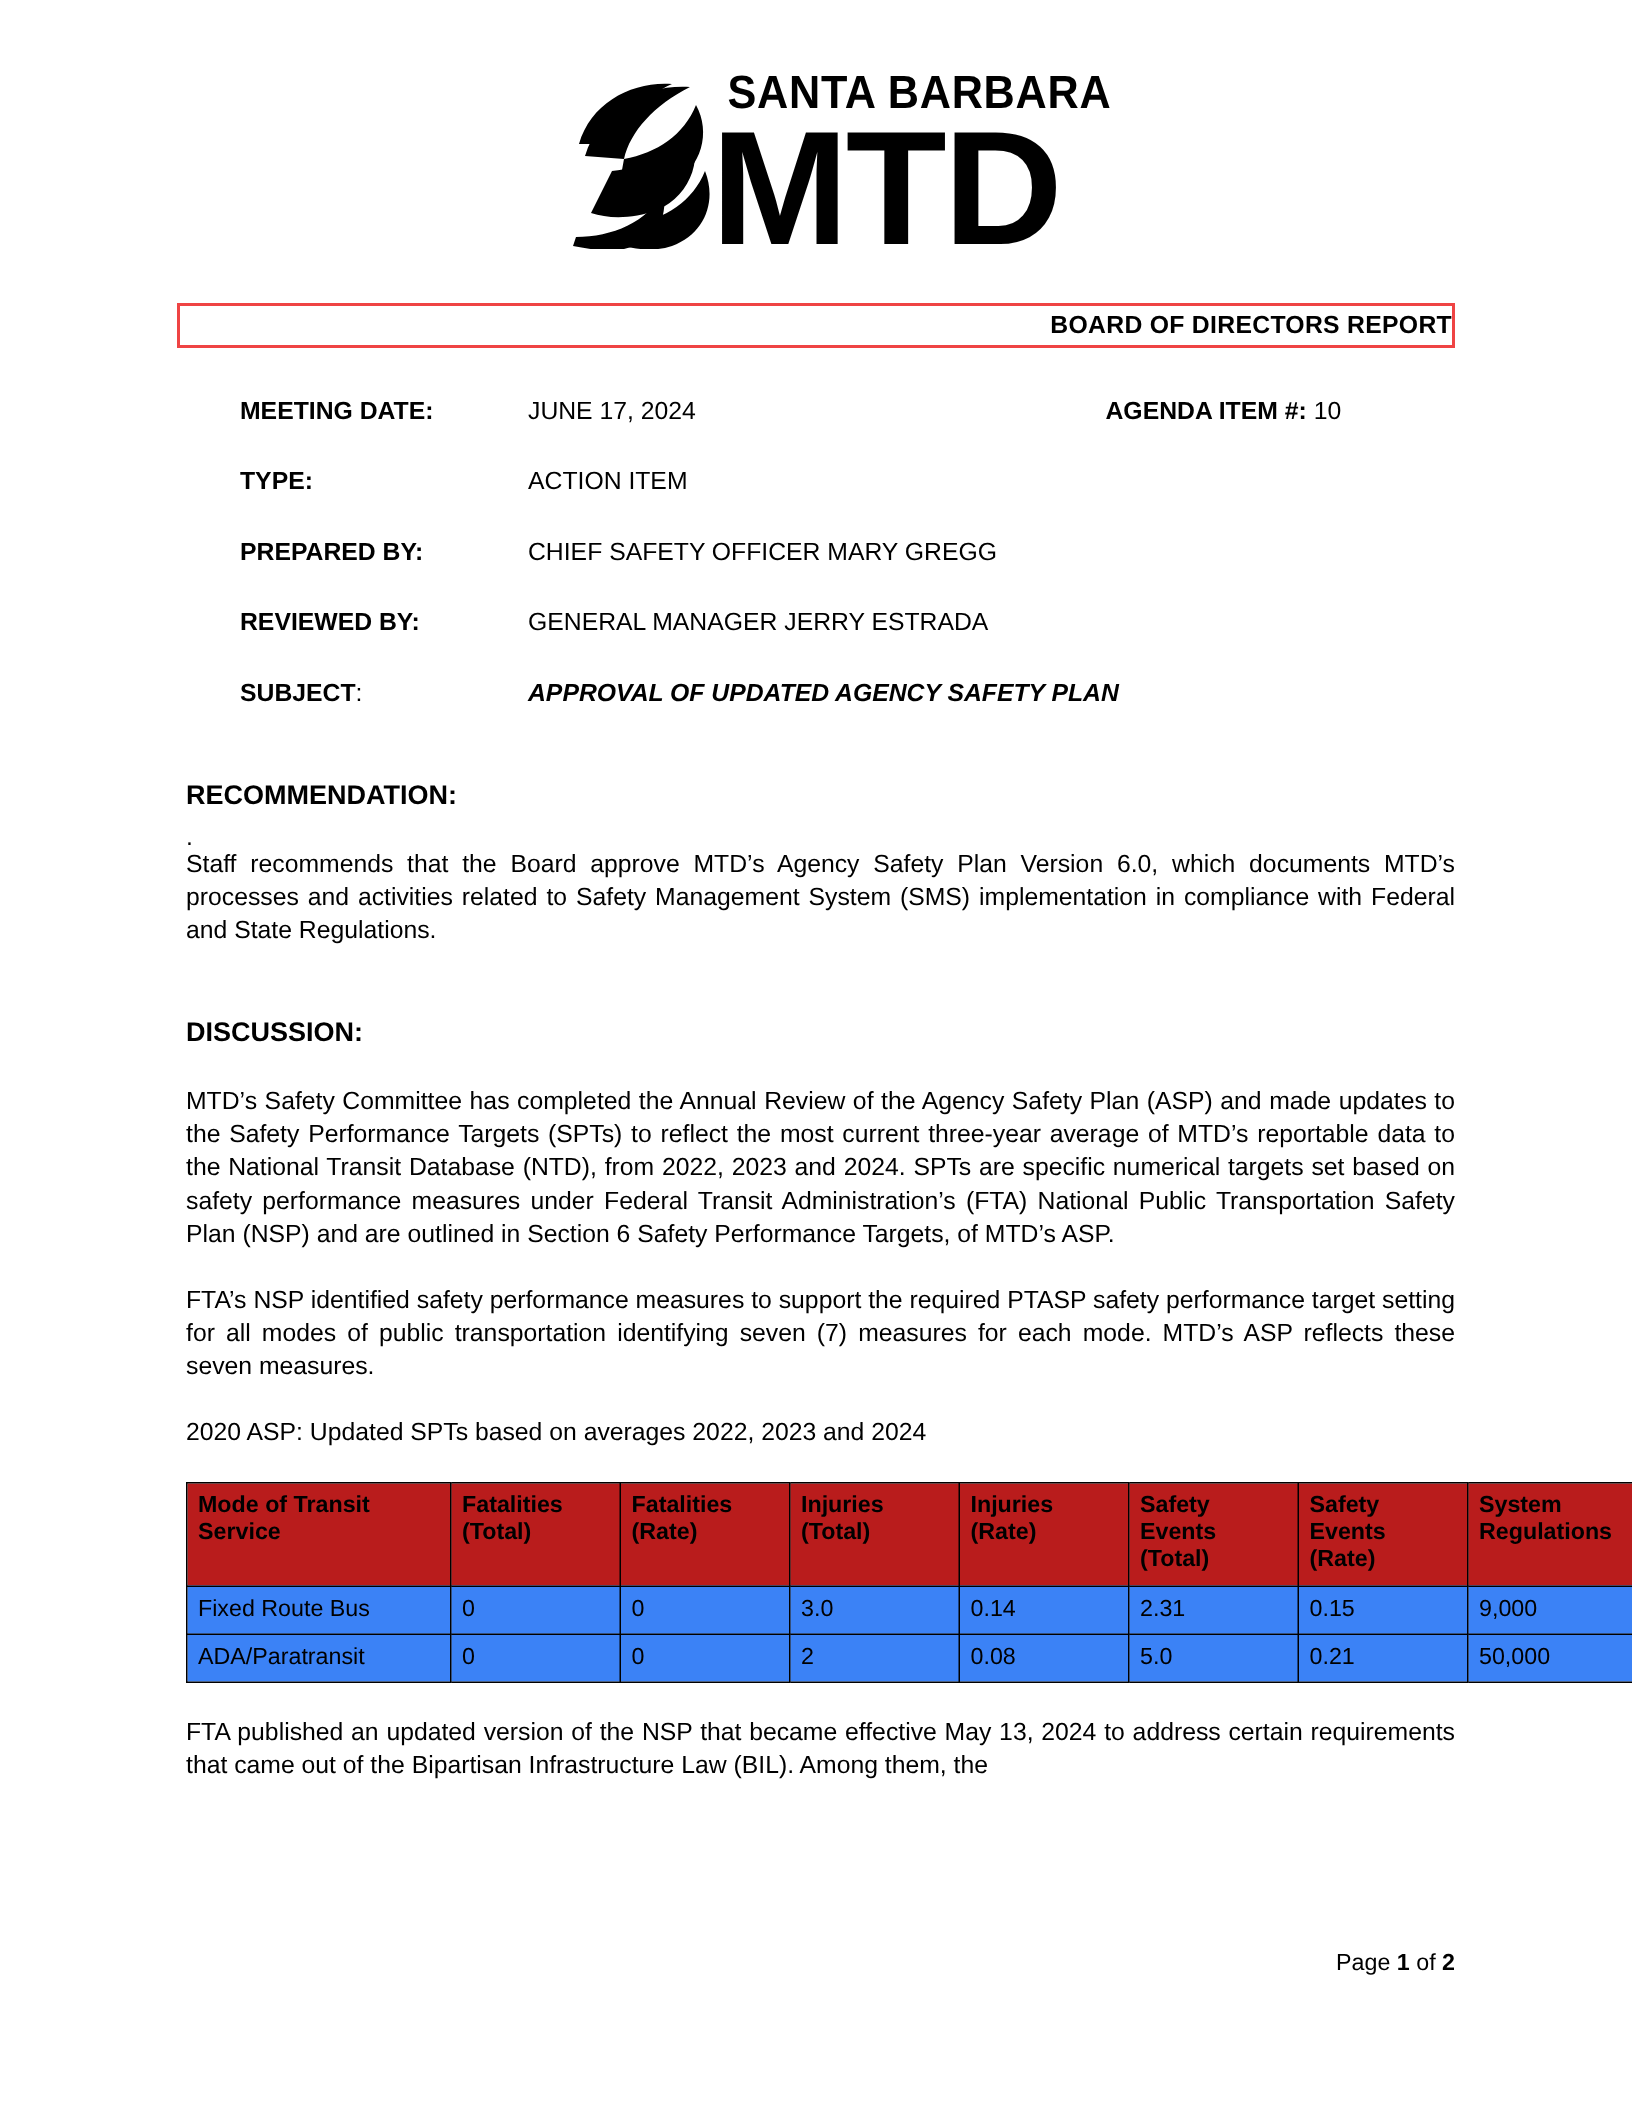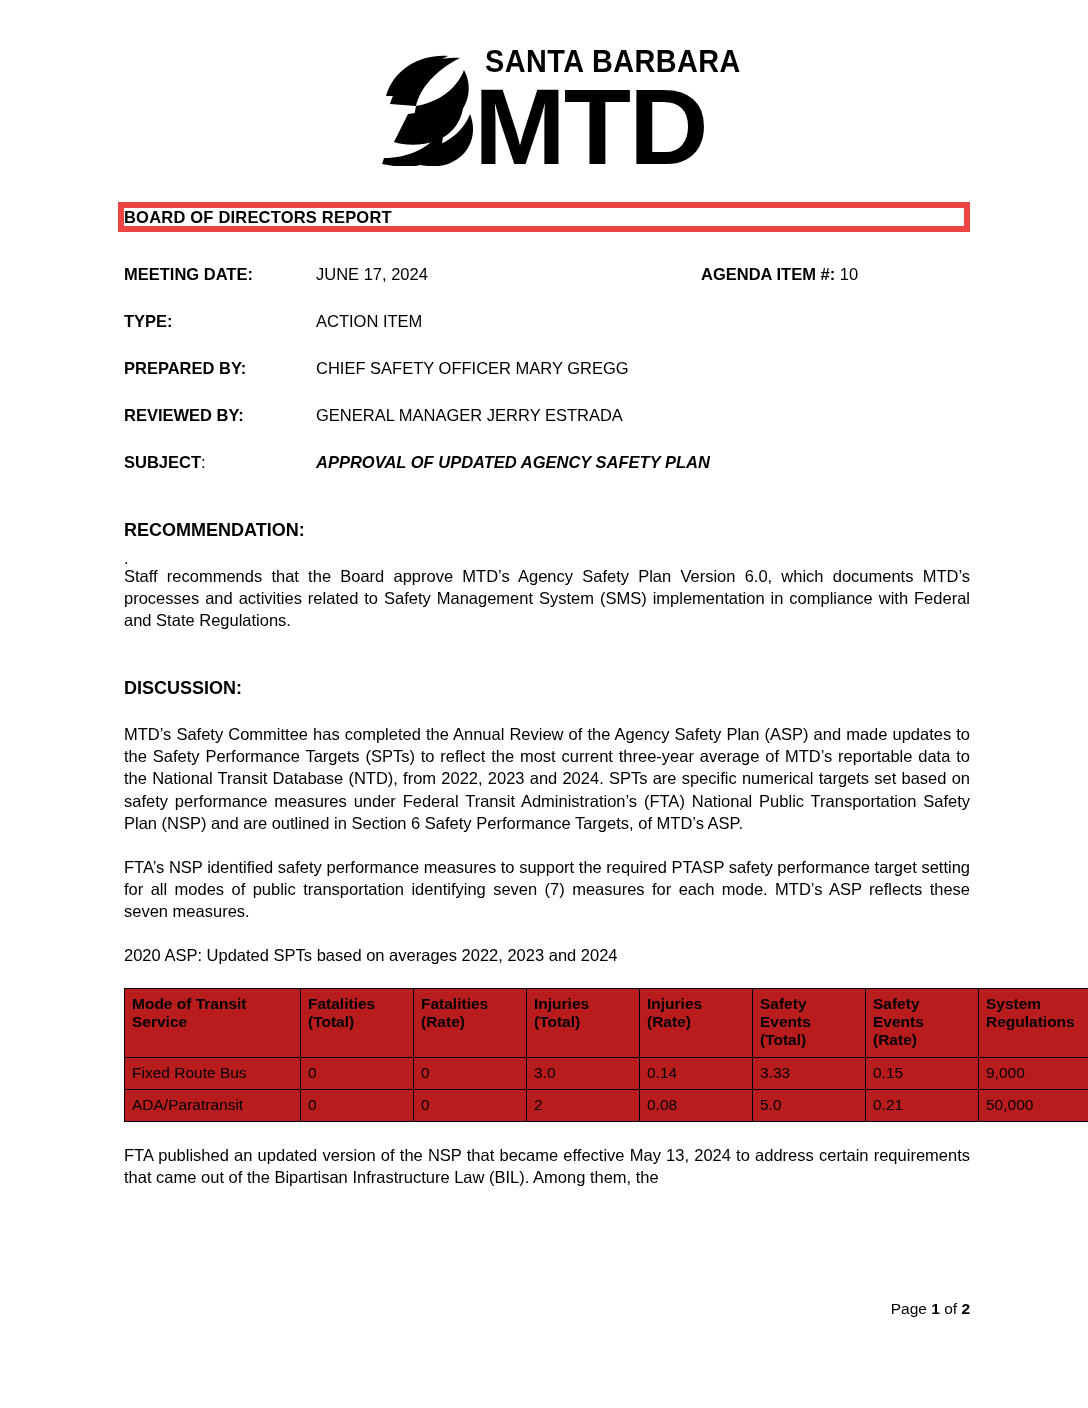--- a/index.html
+++ b/index.html
@@ -70,25 +70,25 @@
     white-space: nowrap;
   }
 
   
   .title-box {
     position: absolute;
     left: 118px;
     top: 202px;
     width: 852px;
     height: 30px;
-    border: 6px solid #ef4444;
+    border: 2px solid #ef4444;
     box-sizing: border-box;
     display: flex;
     align-items: center;
-    justify-content: flex-start;
+    justify-content: flex-end;
   }
   .title-box-text {
     font-weight: bold;
     font-size: 16.5px;
     letter-spacing: 0.2px;
   }
 
   
   .content {
     position: absolute;
@@ -97,20 +97,21 @@
     width: 846px;
     font-size: 16.5px;
     line-height: 1.33;
   }
 
   .meta-row {
     position: relative;
     margin-bottom: 26px;
     height: 21px;
     white-space: nowrap;
+    margin-left: 36px;
   }
   .meta-label {
     display: inline-block;
     width: 192px;
     font-weight: bold;
     vertical-align: top;
   }
   .meta-value {
     display: inline-block;
     vertical-align: top;
@@ -157,21 +158,21 @@
     border: 1px solid #000000;
     padding: 6px 7px 7px 7px;
     vertical-align: top;
     text-align: left;
     line-height: 1.17;
   }
   table.spt th {
     background: #b91c1c;
     font-weight: bold;
   }
-  table.spt td { background: #b91c1c; }
+  table.spt td { background: #3b82f6; }
   .col0 { width: 161px; }
   .colN { width: 98px; }
   .colL { width: 101px; }
 
   
   .footer {
     position: absolute;
     left: 0;
     top: 1300px;
     width: 1088px;
@@ -254,21 +255,21 @@
           <th class="colL"><span>System</span><br><span>Regulations</span></th>
         </tr>
       </thead>
       <tbody>
         <tr>
           <td>Fixed Route Bus</td>
           <td>0</td>
           <td>0</td>
           <td>3.0</td>
           <td>0.14</td>
-          <td>3.33</td>
+          <td>2.31</td>
           <td>0.15</td>
           <td>9,000</td>
         </tr>
         <tr>
           <td>ADA/Paratransit</td>
           <td>0</td>
           <td>0</td>
           <td>2</td>
           <td>0.08</td>
           <td>5.0</td>

